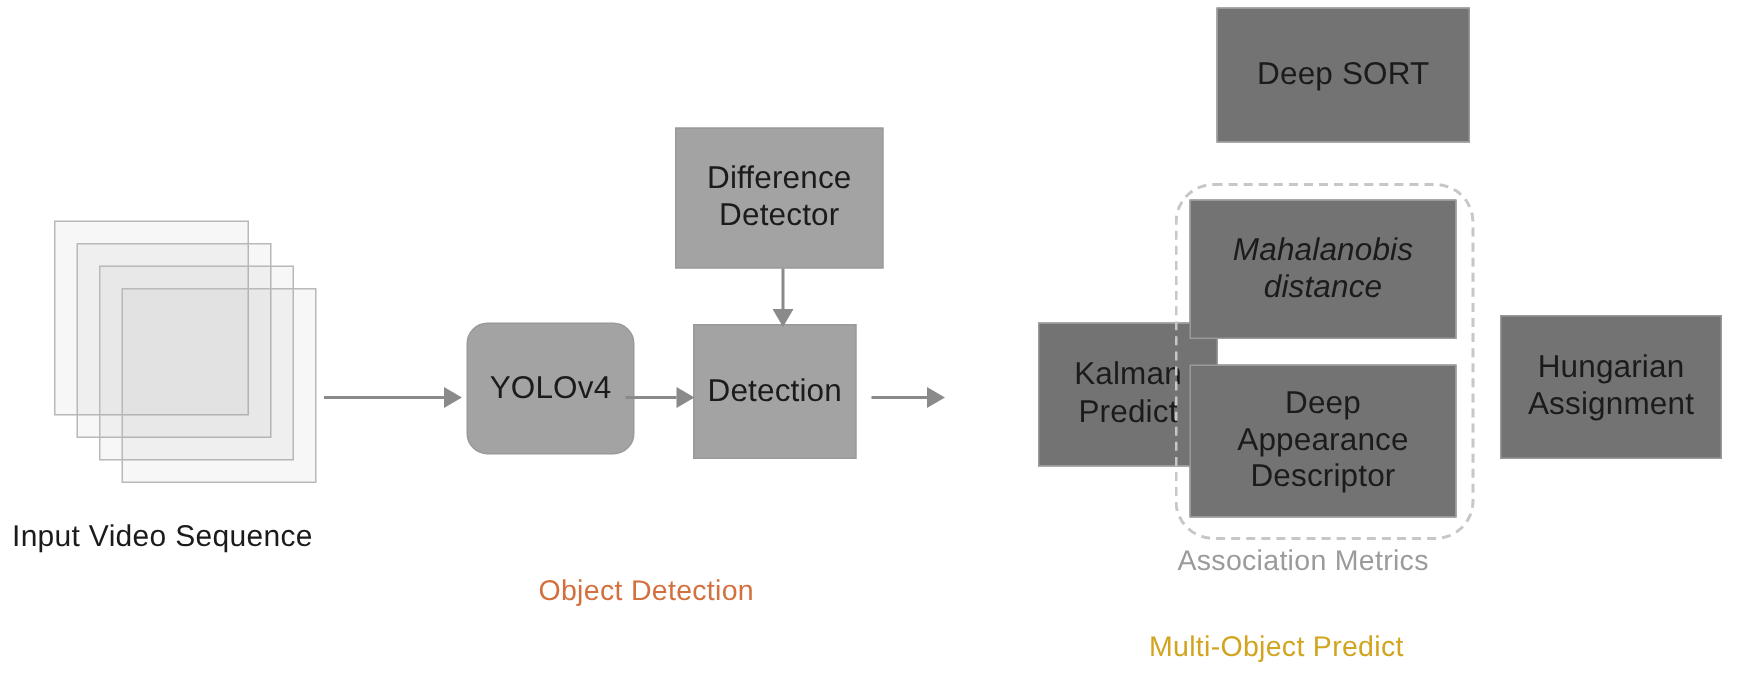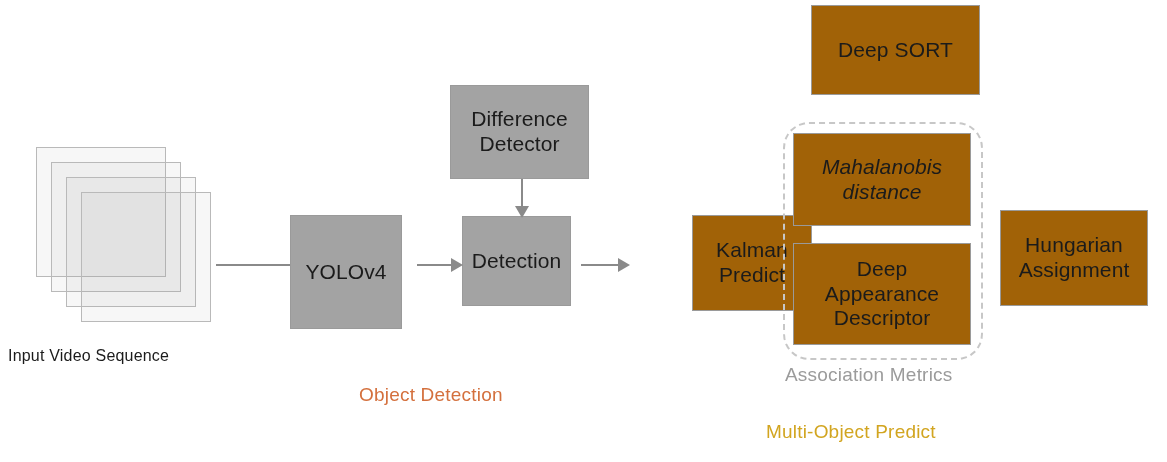--- a/index.html
+++ b/index.html
@@ -29,21 +29,21 @@
     text-align: center;
     border: 1px solid #9a9a9a;
     color: #1b1b1b;
     font-size: 21px;
     line-height: 1.17;
     letter-spacing: 0.1px;
     padding: 2px 4px;
     white-space: pre-line;
   }
   .node.peach { background: #a3a3a3; }
-  .node.yellow { background: #a16207; }
+  .node.yellow { background: #737373; }
 
   
   .frame-stack {
     position: absolute;
   }
   .frame {
     position: absolute;
     box-sizing: border-box;
     width: 130px;
     height: 130px;
@@ -51,21 +51,21 @@
     background: rgba(160,160,160,0.085);
   }
 
   
   .section-label {
     position: absolute;
     font-size: 19px;
     letter-spacing: 0.2px;
     white-space: nowrap;
   }
-  .label-input { color: #1b1b1b; font-size: 16px; }
+  .label-input { color: #1b1b1b; font-size: 20px; }
   .label-detect { color: #d4703d; }
   .label-assoc  { color: #9b9b9b; }
   .label-mot    { color: #d2a520; }
 
   
   .dashed-group {
     position: absolute;
     box-sizing: border-box;
     border: 2px dashed #c7c7c7;
     border-radius: 26px;
@@ -97,21 +97,21 @@
     <div class="frame" style="left:45px; top:45px;"></div>
   </div>
 
   <div class="section-label label-input" style="left:8px; top:347px;">Input Video Sequence</div>
 
   <svg class="connector" style="left:216px; top:252px; width:92px; height:26px;">
     <line x1="0" y1="13" x2="80" y2="13"></line>
     <polygon points="80,6 92,13 80,20"></polygon>
   </svg>
 
-  <div class="node peach" style="left:290px; top:215px; width:112px; height:114px;">YOLOv4</div>
+  <div class="node peach" style="left:311px; top:215px; width:112px; height:88px;border-radius:14px;">YOLOv4</div>
 
   <div class="node peach" style="left:450px; top:85px; width:139px; height:94px;">Difference
 Detector</div>
 
   <div class="node peach" style="left:462px; top:216px; width:109px; height:90px;">Detection</div>
 
   <svg class="connector" style="left:417px; top:252px; width:46px; height:26px;">
     <line x1="0" y1="13" x2="34" y2="13"></line>
     <polygon points="34,6 46,13 34,20"></polygon>
   </svg>

